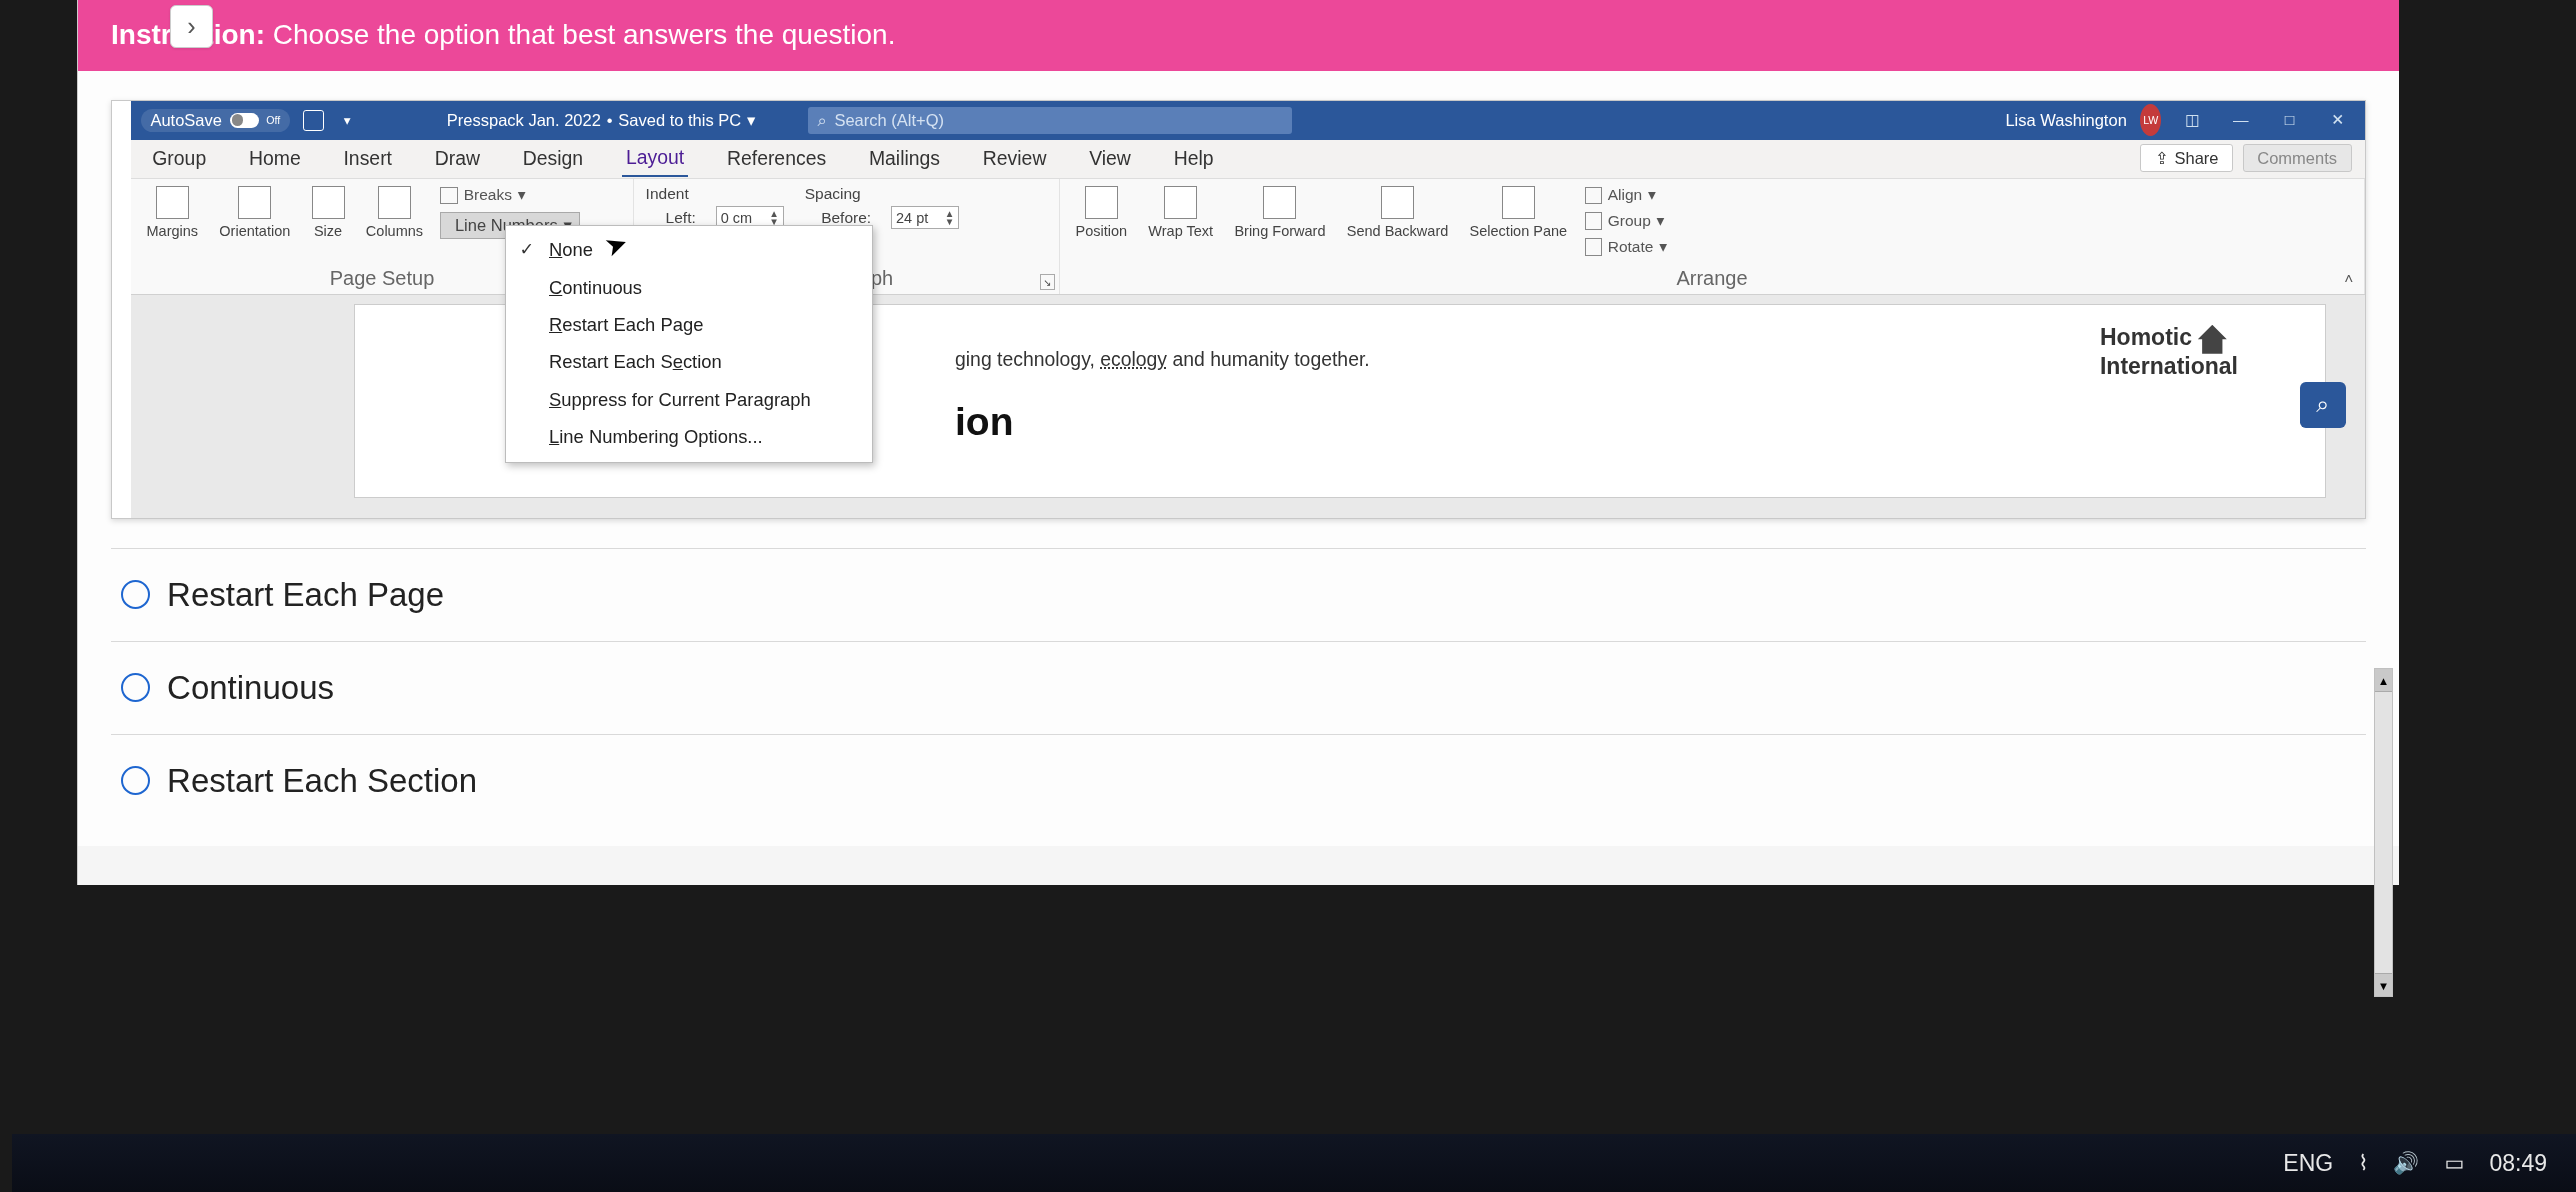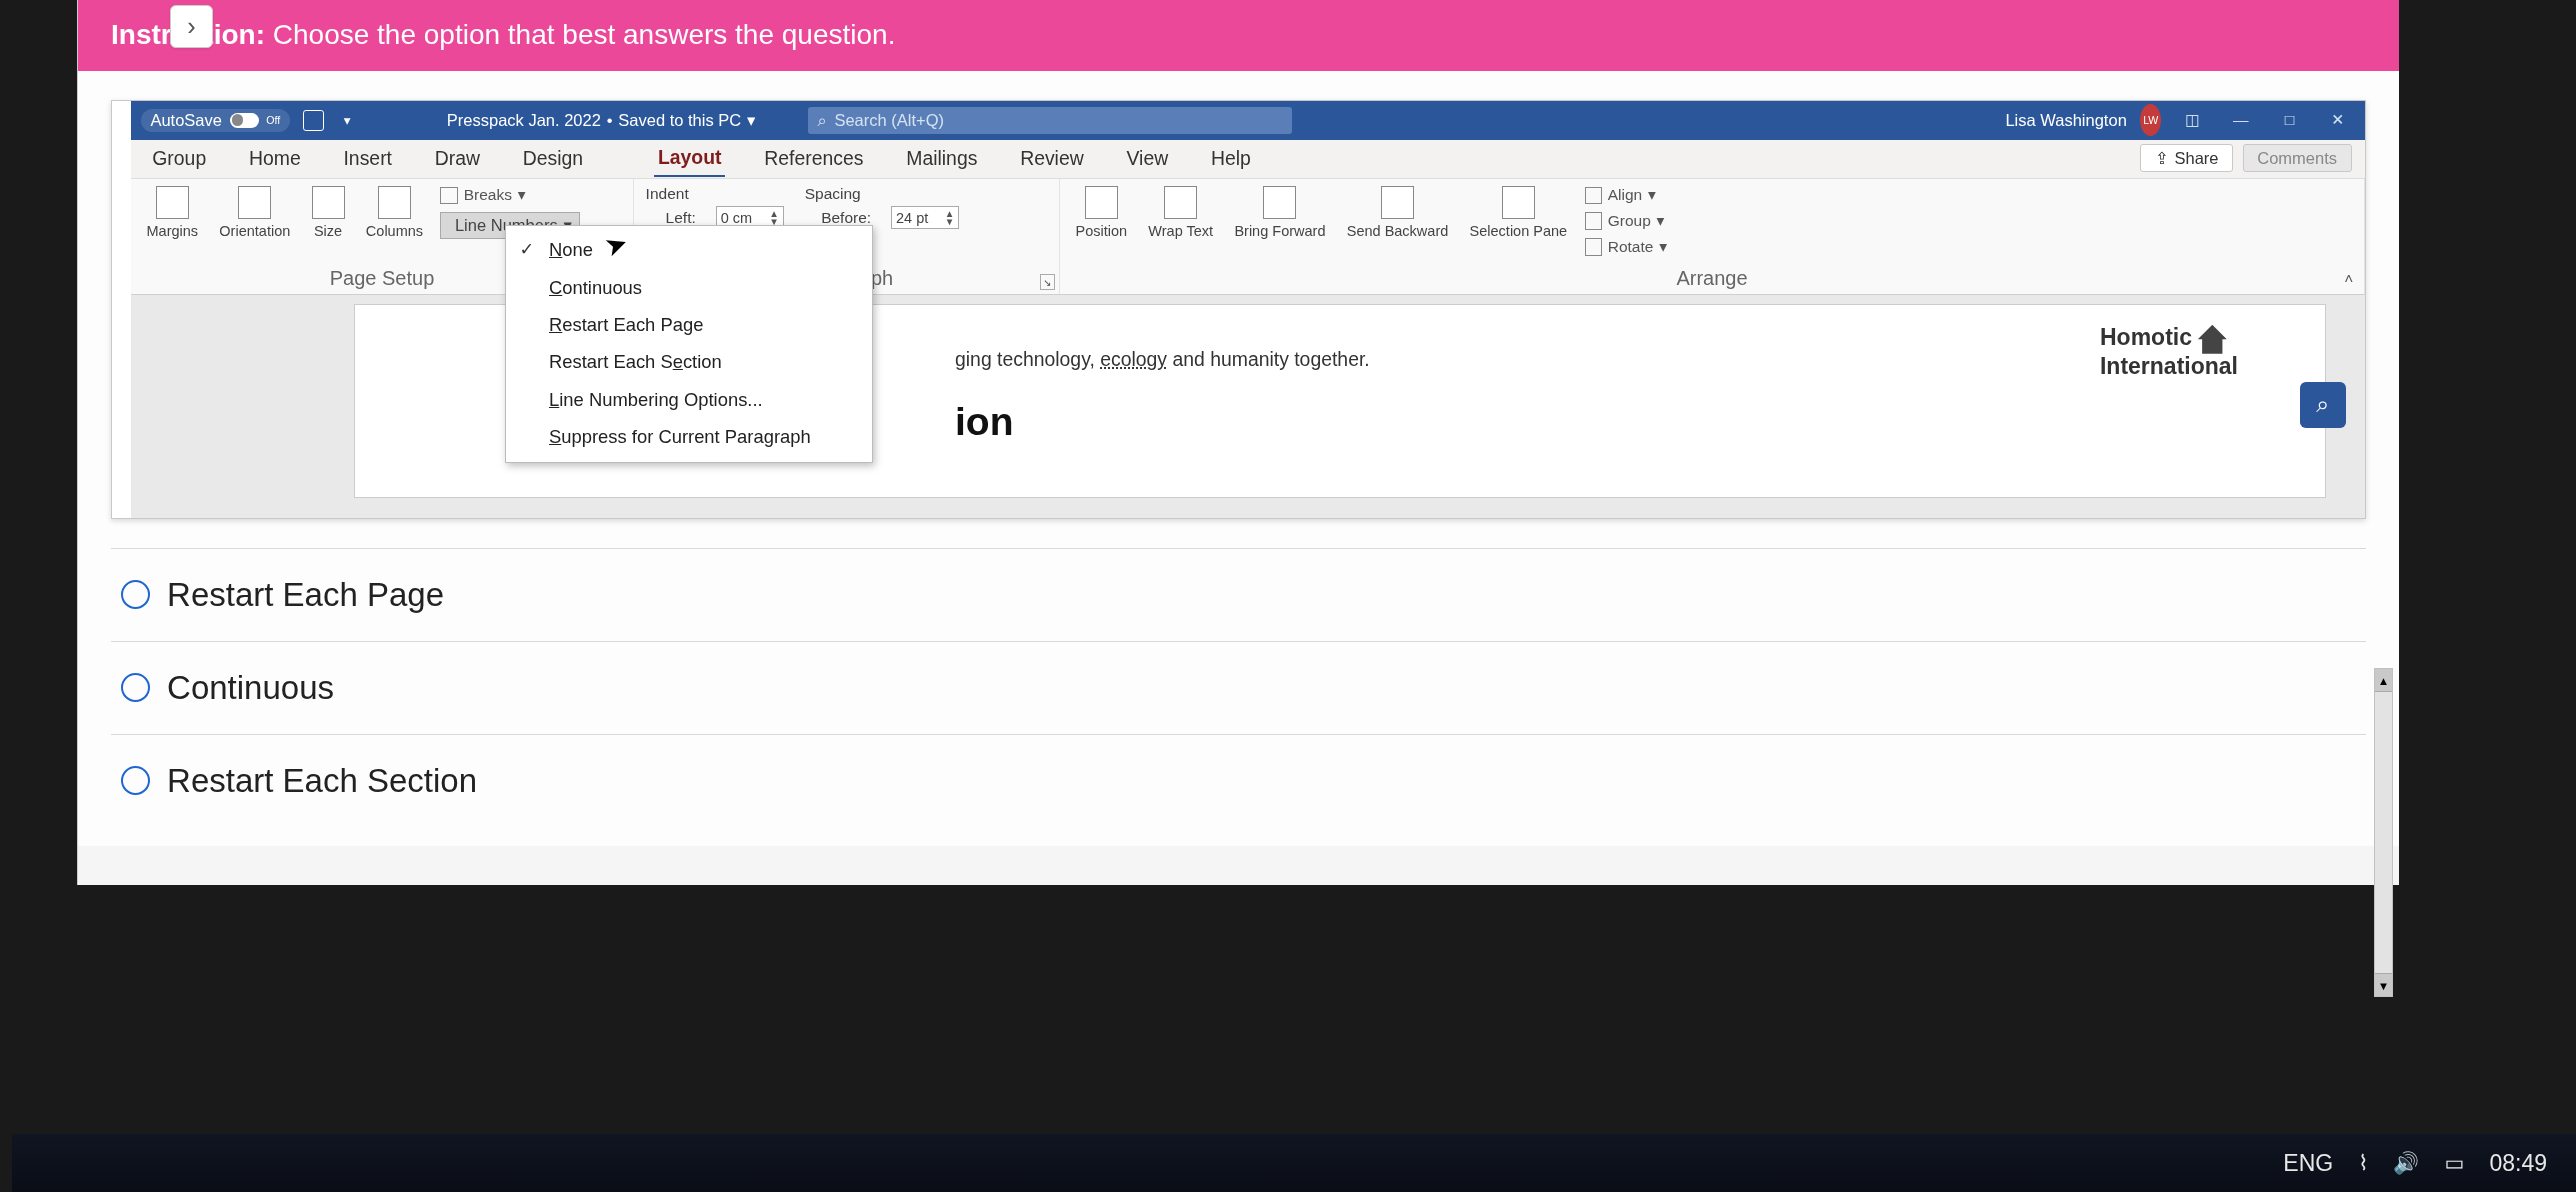--- a/index.html
+++ b/index.html
@@ -137,21 +137,21 @@
     display: flex;
     align-items: center;
     padding: 0 17.4px;
     gap: 35px;
     font-size: 19.4px;
     color: #333;
     border-bottom: 1px solid #ddd;
     position: relative;
   }
   .tab { padding: 5.8px 3.9px; cursor: pointer;}
-  .tab.active { color:#7f1d1d; border-bottom: 2.9px solid #2b579a; font-weight:700;margin-left:32px;}
+  .tab.active { color:#4c1d95; border-bottom: 2.9px solid #2b579a; font-weight:400;}
   .share-area {
     position: absolute;
     right: 13.5px;
     top: 3.9px;
     display: flex;
     gap: 9.7px;
   }
   .share-btn {
     background: #fff;
     border:1px solid #c8c8c8;
@@ -561,24 +561,24 @@
           <div class="menu-item">
             <span><u>C</u>ontinuous</span>
           </div>
           <div class="menu-item">
             <span><u>R</u>estart Each Page</span>
           </div>
           <div class="menu-item">
             <span>Restart Each S<u>e</u>ction</span>
           </div>
           <div class="menu-item">
+            <span><u>S</u>uppress for Current Paragraph</span>
+          </div>
+          <div class="menu-item">
             <span><u>L</u>ine Numbering Options...</span>
-          </div>
-          <div class="menu-item">
-            <span><u>S</u>uppress for Current Paragraph</span>
           </div>
         </div>
         <span class="cursor-arrow">➤</span>
       </div>
 
       <div class="doc-area">
         <div class="doc-page">
           <div class="doc-text1">
             <span>ging technology, </span><span class="eco">ecology</span><span> and humanity together.</span>
           </div>

